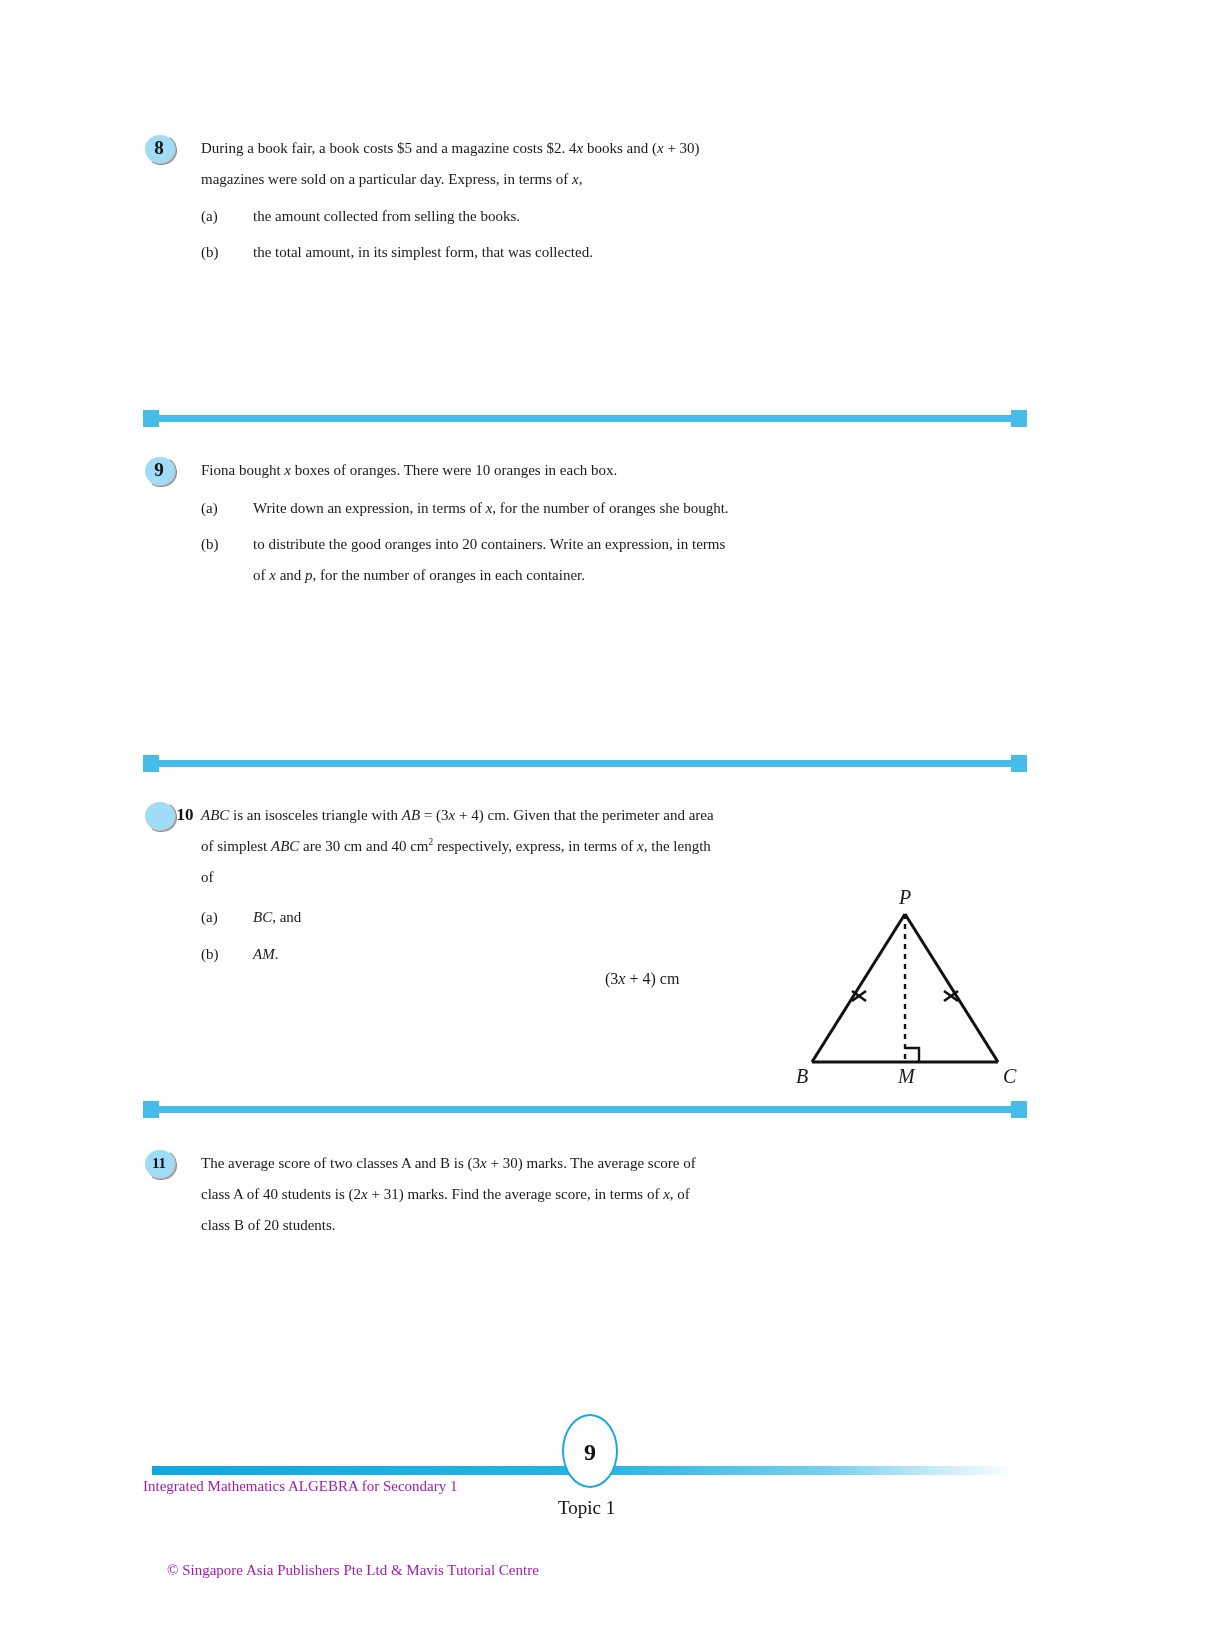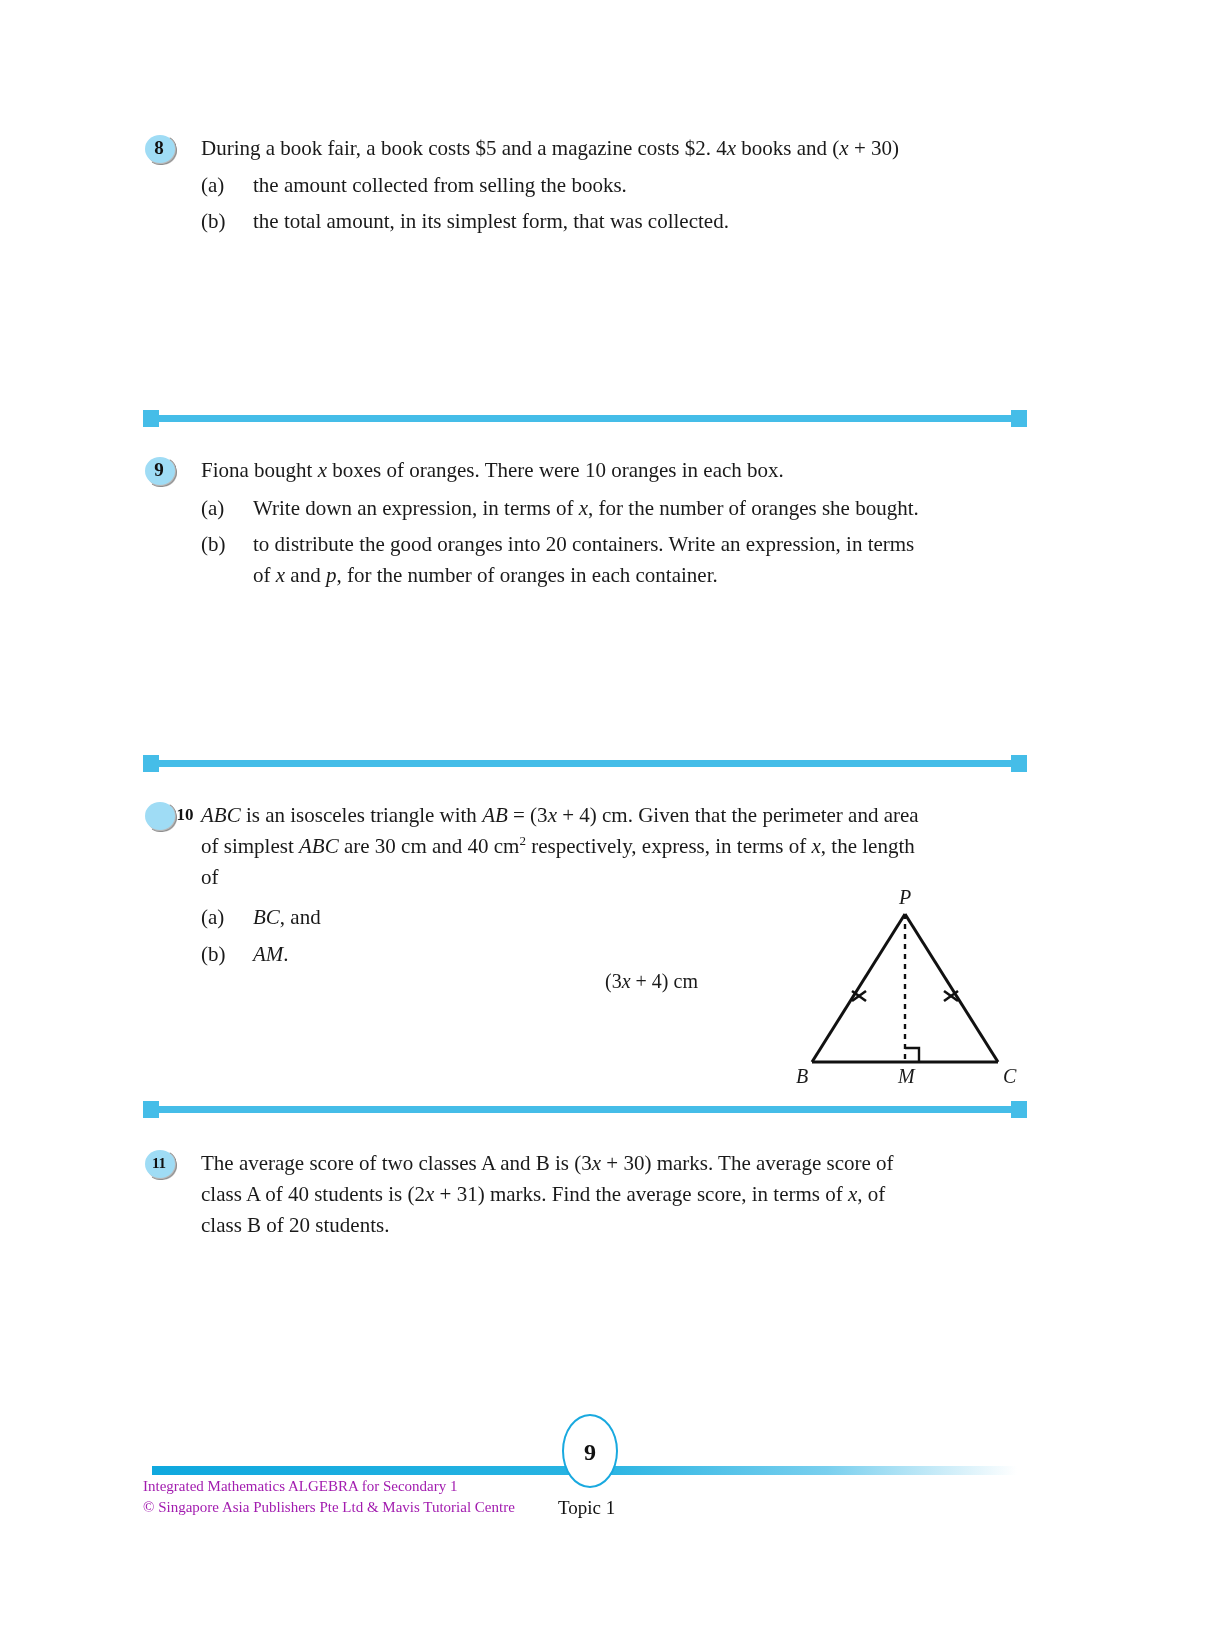--- a/index.html
+++ b/index.html
@@ -36,21 +36,21 @@
     transform:rotate(-12deg);
   }
   .qnum .lbl{
     position:absolute;left:0;top:0;width:32px;height:30px;
     display:flex;align-items:center;justify-content:center;
     font-weight:bold;font-size:19px;color:#111;
     font-family:"Liberation Serif", serif;
   }
   .qbody{
     position:absolute;left:58px;top:0;
-    font-size:21px;
+    font-size:15px;
     line-height:31px;
   }
   .qbody p{margin:0;}
   .sub{
     display:flex;
     margin-top:2px;
   }
   .sub .mark{width:52px;flex:none;}
   .sub .txt{flex:1;}
   i.v{font-style:italic;font-family:"Liberation Serif", serif;}
@@ -73,21 +73,21 @@
   .figure svg{display:block;}
   .figlabel{
     position:absolute;
     font-family:"Liberation Serif", serif;
     font-size:20px;
     font-style:italic;
   }
   .dimlabel{
     position:absolute;
     font-family:"Liberation Serif", serif;
-    font-size:20px;
+    font-size:16px;
     white-space:nowrap;
   }
 
   
   .footbar{
     position:absolute;left:152px;top:1466px;
     width:865px;height:9px;
     background:linear-gradient(to right,#0fa8de 0%,#29b4e2 52%,#79cfee 78%,#ffffff 100%);
   }
   .pagebadge{
@@ -103,40 +103,41 @@
     font-size:24px;font-weight:bold;color:#111;
     margin-top:2px;
   }
   .footline{
     position:absolute;left:143px;
     font-family:"Liberation Serif", serif;
     font-size:15px;color:#a21caf;
     white-space:nowrap;
   }
   .foot1{top:1478px;}
-  .foot2{top:1499px;}
+  .foot2{top:1562px;margin-left:24px;}
   .foottopic{
     position:absolute;left:558px;top:1497px;
     font-family:"Liberation Serif", serif;
     font-size:19px;color:#111;
   }
 </style>
 </head>
 <body>
 
 <div class="page">
 
   <div class="qblock" style="left:143px;top:133px;width:900px;">
     <div class="qnum">
       <div class="disc"></div>
       <div class="arc"></div>
       <div class="lbl">8</div>
     </div>
     <div class="qbody" style="width:845px;">
       <p><span>During a book fair, a book costs $5 and a magazine costs $2. 4</span><i class="v">x</i><span> books and (</span><i class="v">x</i><span> + 30)</span></p>
+      <p><span>magazines were sold on a particular day. Express, in terms of </span><i class="v">x</i><span>,</span></p>
       <div class="sub" style="margin-top:6px;">
         <div class="mark">(a)</div>
         <div class="txt">the amount collected from selling the books.</div>
       </div>
       <div class="sub" style="margin-top:5px;">
         <div class="mark">(b)</div>
         <div class="txt">the total amount, in its simplest form, that was collected.</div>
       </div>
     </div>
   </div>

